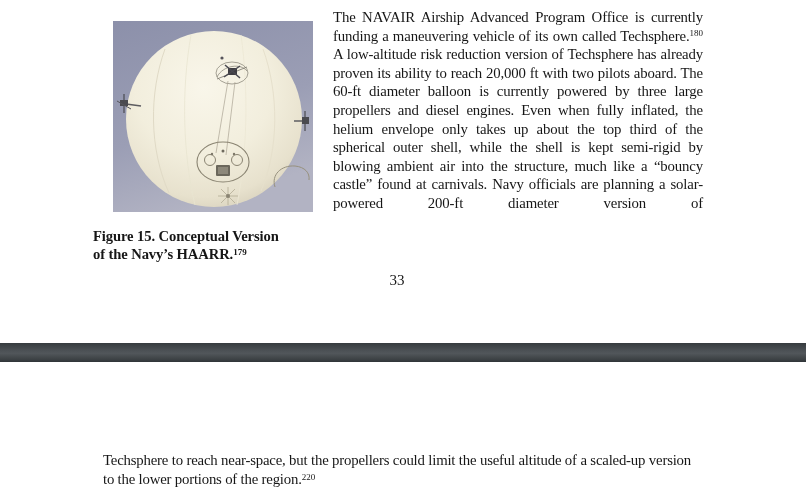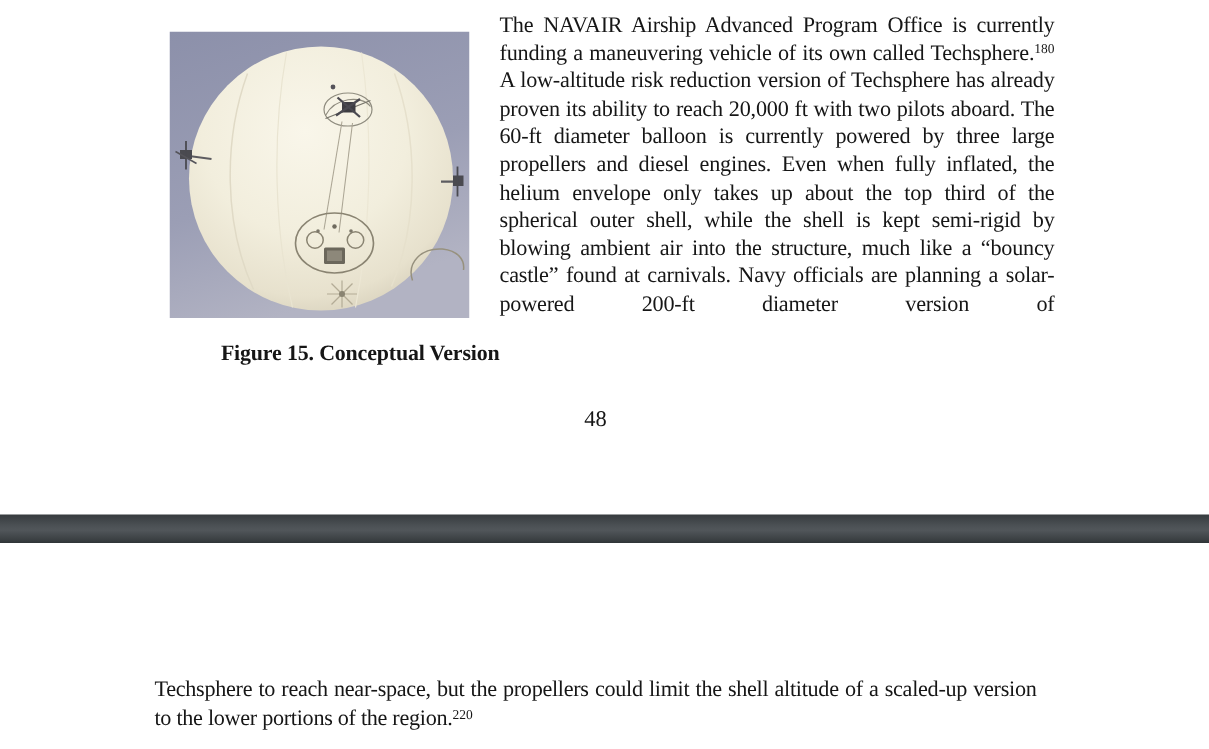--- a/index.html
+++ b/index.html
@@ -16,21 +16,21 @@
   
   .photo {
     position: absolute; left: 113px; top: 21px;
     width: 200px; height: 191px;
   }
   .photo svg { display: block; }
 
   
   .caption {
     position: absolute; left: 93px; top: 227px; width: 240px;
-    text-align: right; font-weight: bold;
+    text-align: left; font-weight: bold;
     font-size: 14.6px; line-height: 18px; letter-spacing: -0.1px;
   }
   .caption .cap-line { display: block; white-space: nowrap; }
 
   
   .body-col {
     position: absolute; left: 333px; top: 8px; width: 370px;
     font-size: 14.8px; line-height: 18.6px; letter-spacing: -0.15px;
     text-align: justify; text-align-last: justify;
   }
@@ -134,26 +134,27 @@
         <line x1="4" y1="80" x2="18" y2="88" stroke="#55545a" stroke-width="1"></line>
 
         <line x1="181" y1="100" x2="193" y2="100" stroke="#5d5c60" stroke-width="1.5"></line>
         <rect x="189" y="96" width="7" height="7" fill="#4a4a50"></rect>
         <line x1="192" y1="90" x2="192" y2="110" stroke="#4a4a50" stroke-width="1.2"></line>
       </svg>
     </div>
 
     <div class="caption">
       <span class="cap-line">Figure 15. Conceptual Version</span>
+      <span class="cap-line"><span>of the Navy’s HAARR.</span><sup class="fn">179</sup></span>
     </div>
 
     <p class="body-col"><span>The NAVAIR Airship Advanced Program Office is currently funding a maneuvering vehicle of its own called Techsphere.</span><sup class="fn">180</sup><span>  A low-altitude risk reduction version of Techsphere has already proven its ability to reach 20,000 ft with two pilots aboard. The 60-ft diameter balloon is currently powered by three large propellers and diesel engines. Even when fully inflated, the helium envelope only takes up about the top third of the spherical outer shell, while the shell is kept semi-rigid by blowing ambient air into the structure, much like a “bouncy castle” found at carnivals. Navy officials are planning a solar-powered 200-ft diameter version of</span></p>
 
-    <div class="page-num">48</div>
+    <div class="page-num">33</div>
   </div>
 
   <div class="separator"></div>
 
   <div>
-    <p class="bottom-par"><span>Techsphere to reach near-space, but the propellers could limit the shell altitude of a scaled-up version to the lower portions of the region.</span><sup class="fn">220</sup></p>
+    <p class="bottom-par"><span>Techsphere to reach near-space, but the propellers could limit the useful altitude of a scaled-up version to the lower portions of the region.</span><sup class="fn">220</sup></p>
   </div>
 
 </div>
 
 </body></html>

